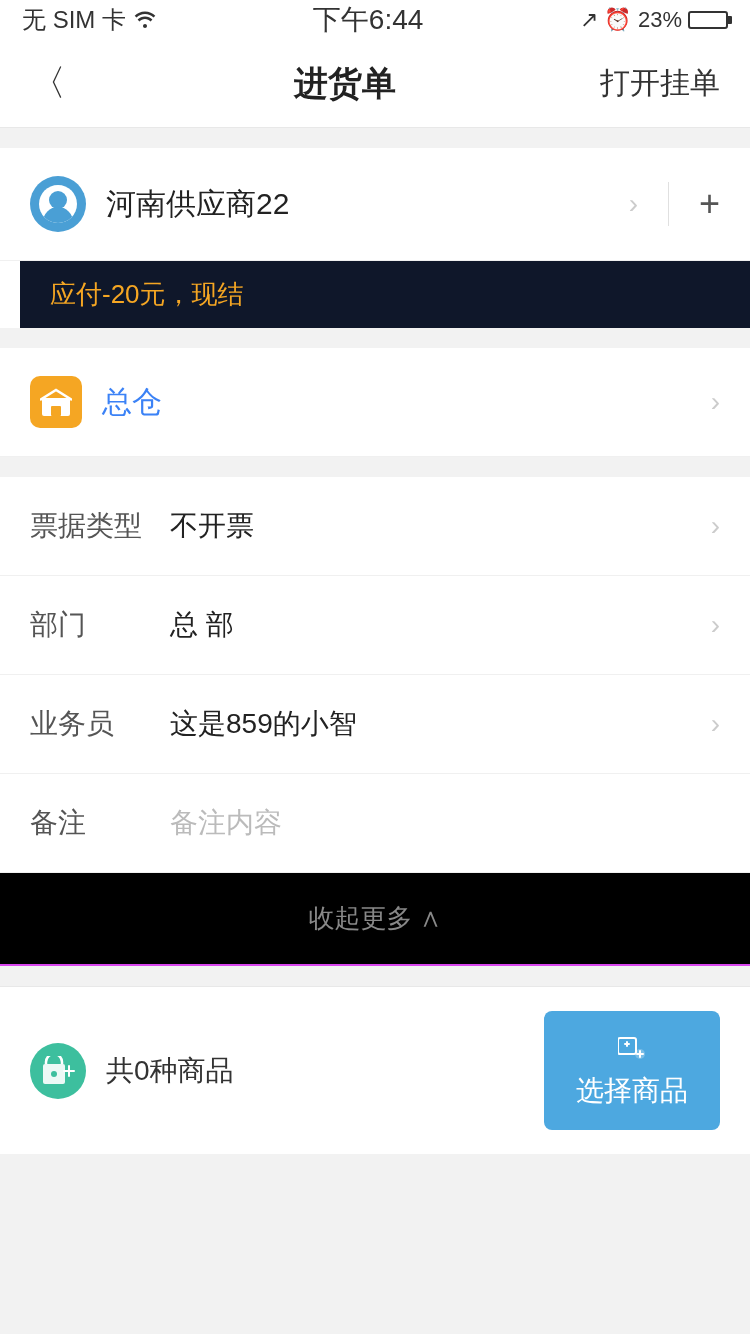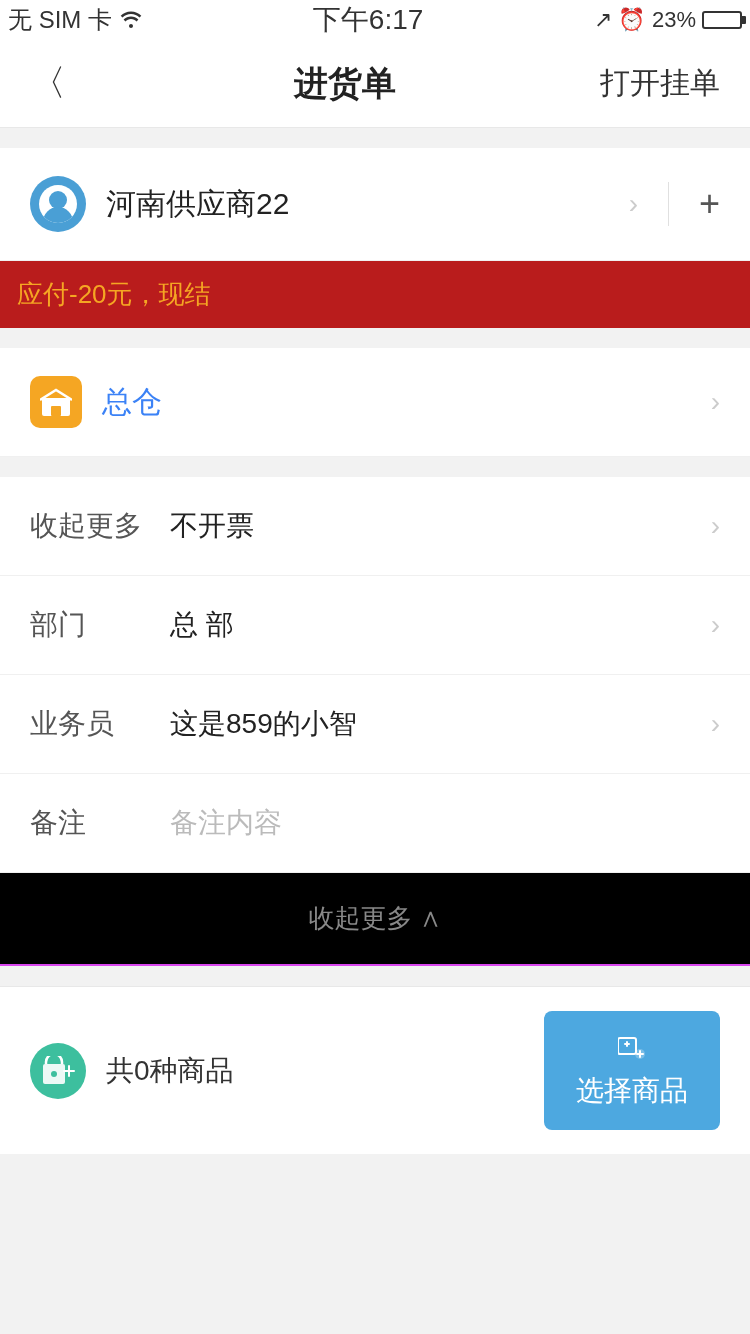--- a/index.html
+++ b/index.html
@@ -15,21 +15,21 @@
     }
 
     
     .status-bar {
       width: 100%;
       height: 40px;
       background: #fff;
       display: flex;
       align-items: center;
       justify-content: space-between;
-      padding: 0 8px;
+      padding: 0 22px;
       font-size: 24px;
       color: #333;
     }
     .status-left {
       display: flex;
       align-items: center;
       gap: 8px;
     }
     .status-center {
       font-size: 28px;
@@ -179,24 +179,25 @@
       font-weight: 300;
     }
     .vertical-divider {
       width: 1px;
       height: 44px;
       background: #e0e0e0;
     }
 
     
     .notice-bar {
-      background: #b91c1c;
-      padding: 16px 17px;
+      background: #0f172a;
+      padding: 16px 30px;
       font-size: 26px;
       color: #f5a623;
+      margin-left: 20px;
     }
 
     
     .warehouse-row {
       display: flex;
       align-items: center;
       padding: 28px 30px;
       background: #fff;
       border-bottom: 1px solid #f0f0f0;
     }
@@ -312,21 +313,21 @@
   <div class="status-left">
     <span>无 SIM 卡</span>
     <span>
       <svg width="22" height="18" viewBox="0 0 22 18" fill="none">
         <path d="M11 14c1.1 0 2 .9 2 2s-.9 2-2 2-2-.9-2-2 .9-2 2-2z" fill="#333"></path>
         <path d="M11 9c2.2 0 4.2.9 5.6 2.4l1.8-1.8C16.4 7.6 13.8 6.5 11 6.5S5.6 7.6 3.6 9.6l1.8 1.8C6.8 9.9 8.8 9 11 9z" fill="#333"></path>
         <path d="M11 4c3.3 0 6.3 1.4 8.5 3.6l1.8-1.8C18.8 3.3 15.1 1.5 11 1.5S3.2 3.3.7 5.8l1.8 1.8C4.7 5.4 7.7 4 11 4z" fill="#333"></path>
       </svg>
     </span>
   </div>
-  <div class="status-center">下午6:17</div>
+  <div class="status-center">下午6:44</div>
   <div class="status-right">
     <span>↗</span>
     <span>⏰</span>
     <span>23%</span>
     <span class="battery">
       <span class="battery-fill"></span>
     </span>
   </div>
 </div>
 
@@ -373,21 +374,21 @@
     <span class="warehouse-name">总仓</span>
     <span class="chevron-right">›</span>
   </div>
 </div>
 
 <div class="section-gap"></div>
 
 <div class="card">
 
   <div class="form-row">
-    <span class="form-label">收起更多</span>
+    <span class="form-label">票据类型</span>
     <span class="form-value">不开票</span>
     <span class="chevron-right">›</span>
   </div>
 
   <div class="form-row">
     <span class="form-label">部门</span>
     <span class="form-value">总 部</span>
     <span class="chevron-right">›</span>
   </div>
 

